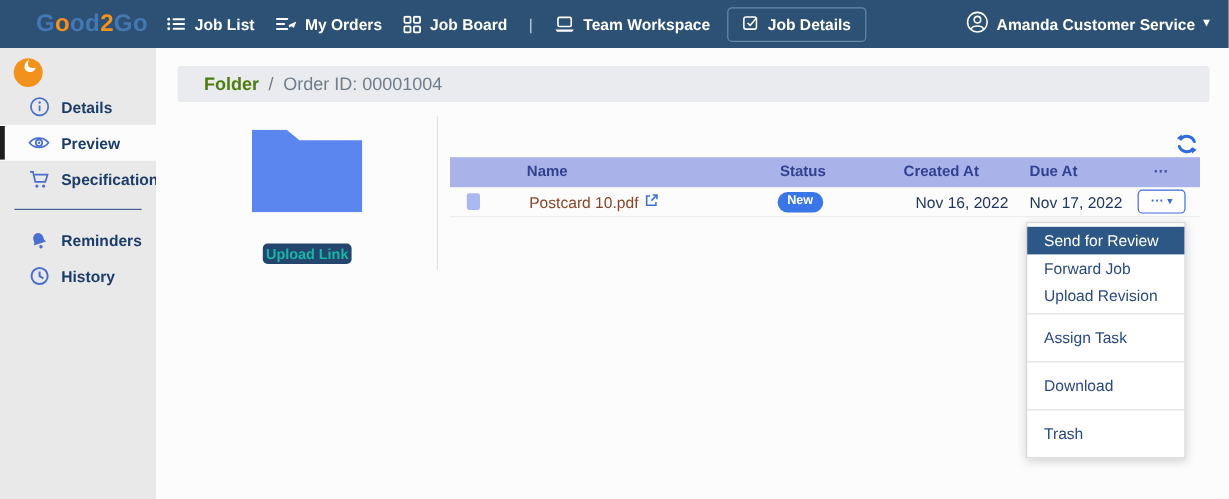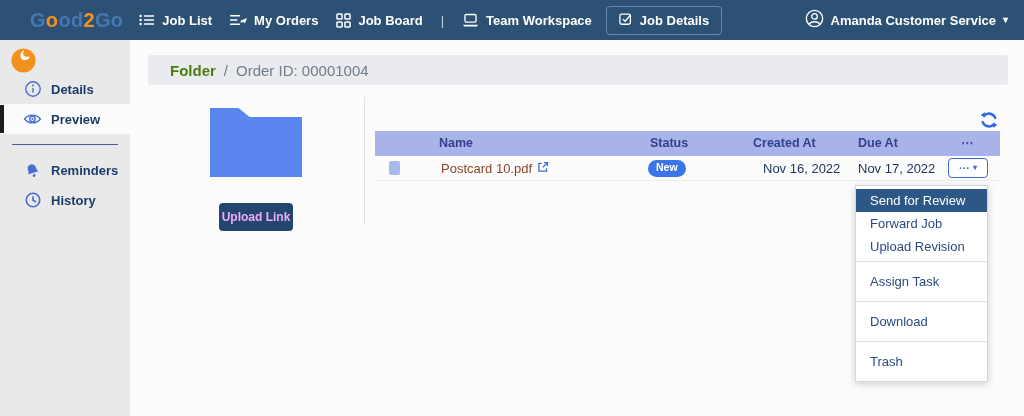--- a/index.html
+++ b/index.html
@@ -38,22 +38,22 @@
   
   .main { flex:1; position:relative; background:#fcfcfc; }
 
   .breadcrumb { position:absolute; left:18px; top:15px; right:16px; height:30px; background:#e9ebef;
                 border-radius:3px; display:flex; align-items:center; padding-left:22px; gap:8px; font-size:15px; }
   .bc-root { font-weight:700; color:#4d7c0f; }
   .bc-sep, .bc-current { color:#707d8a; }
 
   .folder-shape { position:absolute; left:80px; top:68px; width:92px; height:69px; background:#5b86f0;
                   clip-path:polygon(0 0, 31% 0, 43% 13%, 100% 13%, 100% 100%, 0 100%); }
-  .upload-btn { position:absolute; left:89px; top:163px; width:74px; height:28px; background:#24456e;
-                color:#f0abfc; font-size:12px; font-weight:700; border:none; border-radius:4px;
+  .upload-btn { position:absolute; left:89px; top:163px; width:74px; height:17px; background:#24456e;
+                color:#14b8a6; font-size:12px; font-weight:700; border:none; border-radius:4px;
                 display:flex; align-items:center; justify-content:center; cursor:pointer;
                 font-family:"Liberation Sans", sans-serif; }
   .v-divider { position:absolute; left:234px; top:57px; height:128px; width:1px; background:#e3e3e3; }
 
   .refresh-btn { position:absolute; left:849px; top:70px; width:20px; height:20px; background:none;
                  border:none; cursor:pointer; padding:0; }
 
   
   .file-table { position:absolute; left:245px; top:91px; width:625px; }
   .t-header { height:25px; background:#a9b3ea; position:relative; color:#32418f;
@@ -182,20 +182,30 @@
     <div class="side-item active">
       <span class="sicon">
           <svg width="20" height="14" viewBox="0 0 24 16">
             <path d="M2 8 C 7 1.5 17 1.5 22 8 C 17 14.5 7 14.5 2 8 Z" fill="none" stroke="currentColor" stroke-width="1.8"></path>
             <circle cx="12" cy="8" r="3.4" fill="none" stroke="currentColor" stroke-width="1.8"></circle>
             <circle cx="12" cy="8" r="1.3" fill="currentColor"></circle>
           </svg>
         </span>
       <span>Preview</span>
     </div>
+    <div class="side-item">
+      <span class="sicon">
+          <svg width="19" height="19" viewBox="0 0 24 24">
+            <path d="M2.5 4 h3.2 l2.4 10.5 h10.6 l2.3-7.6 h-13.5" fill="none" stroke="currentColor" stroke-width="1.8"></path>
+            <circle cx="9.8" cy="19" r="1.7" fill="currentColor"></circle>
+            <circle cx="16.8" cy="19" r="1.7" fill="currentColor"></circle>
+          </svg>
+        </span>
+      <span>Specification</span>
+    </div>
 
     <div class="side-divider"></div>
 
     <div class="side-item">
       <span class="sicon">
           <svg width="17" height="17" viewBox="0 0 24 24" style="transform:rotate(-18deg)">
             <path d="M12 3 a6 6 0 0 1 6 6 v4 l1.6 2.6 h-15.2 L6 13 V9 a6 6 0 0 1 6-6 Z" fill="currentColor"></path>
             <circle cx="12" cy="19.5" r="2" fill="currentColor"></circle>
           </svg>
         </span>

